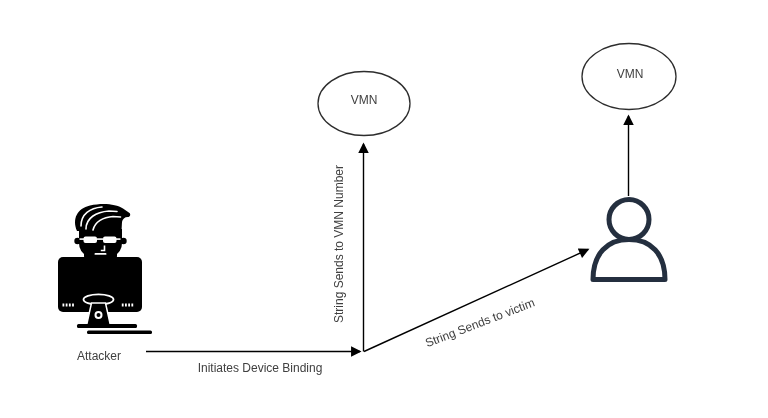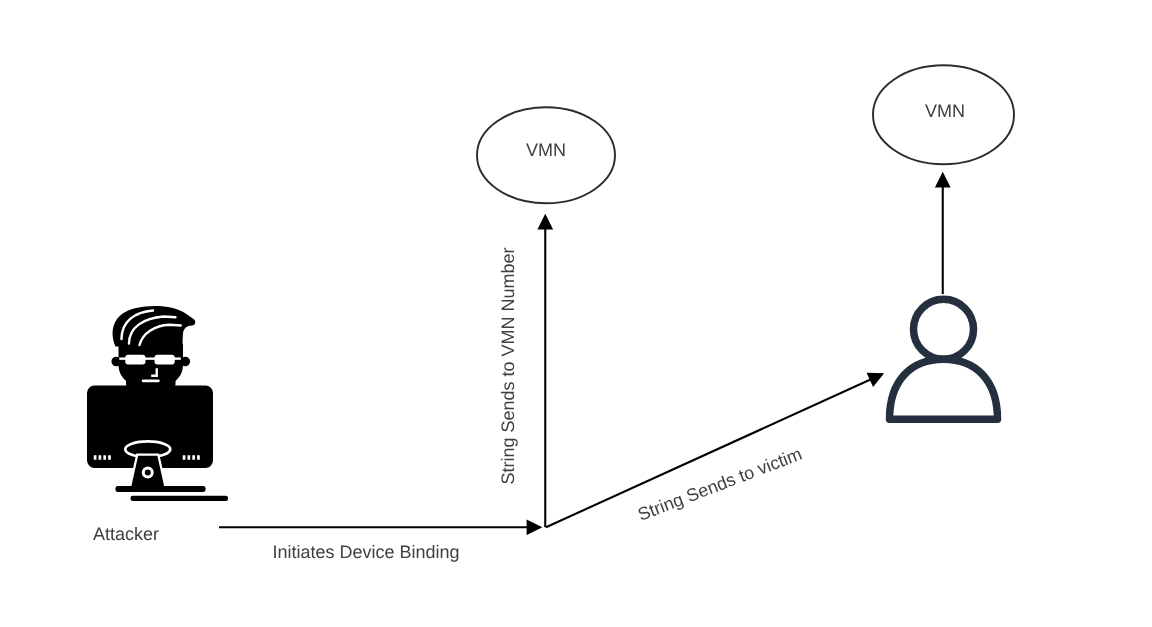--- a/index.html
+++ b/index.html
@@ -91,23 +91,23 @@
       <rect x="77" y="324" width="60" height="4" rx="1.5"></rect>
       <rect x="87" y="330.5" width="65" height="3.5" rx="1.5"></rect>
     </g>
 
     <g fill="none" stroke="#242f3f" stroke-width="5">
       <circle cx="629" cy="219.5" r="20"></circle>
       <path d="M593,279.5 C593,253.5 607.5,239.5 629,239.5 C650.5,239.5 665,253.5 665,279.5 Z" stroke-linejoin="round"></path>
     </g>
   </svg>
 
-  <div class="lbl" style="left:84px;top:356px">Attacker</div>
+  <div class="lbl" style="left:99px;top:356px">Attacker</div>
 
-  <div class="lbl" style="left:244px;top:368px">Initiates Device Binding</div>
+  <div class="lbl" style="left:260px;top:368px">Initiates Device Binding</div>
 
   <div class="lbl rot90" style="left:339px;top:244px">String Sends to VMN Number</div>
 
   <div class="lbl rotdiag" style="left:480px;top:323px">String Sends to victim</div>
 
   <div class="lbl" style="left:364px;top:100px">VMN</div>
 
   <div class="lbl" style="left:630px;top:74px">VMN</div>
 </div>
 

